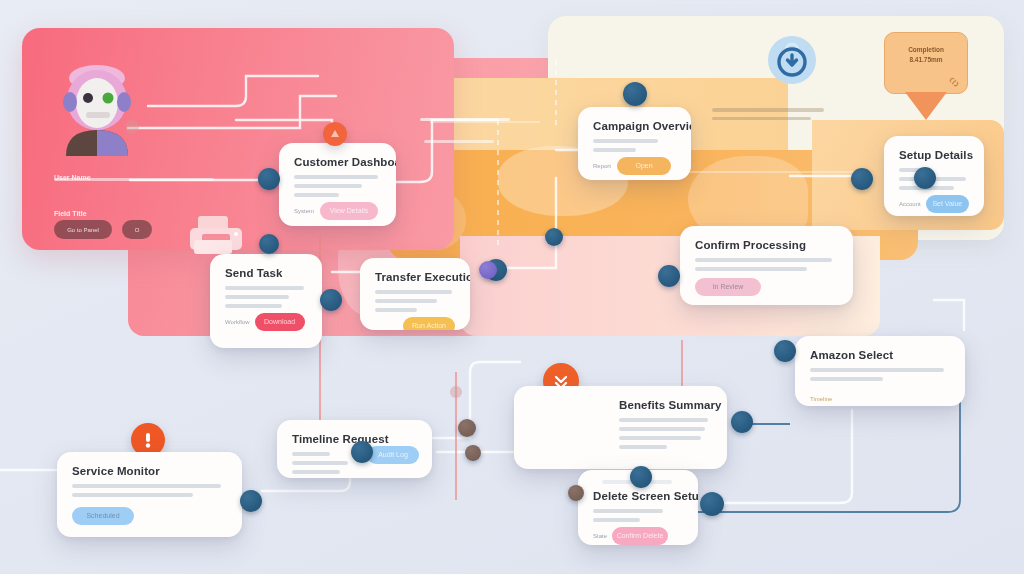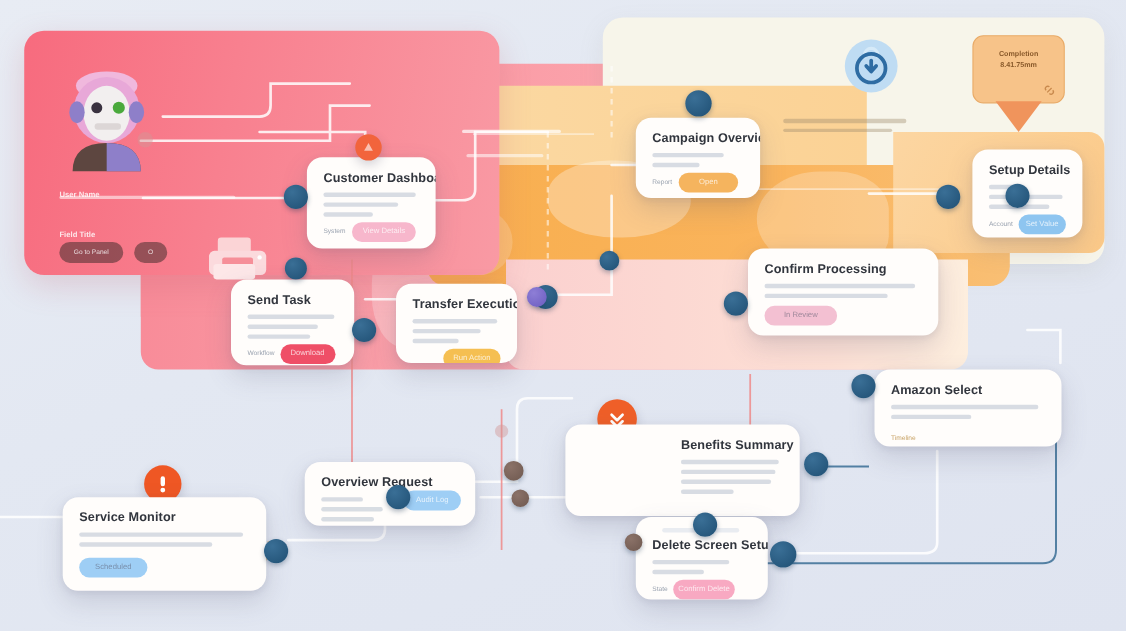--- a/index.html
+++ b/index.html
@@ -311,21 +311,21 @@
     <h3>Setup Details</h3>
     <div class="line sm" style="width:40%;"></div>
     <div class="line lg"></div>
       <div class="line md"></div>
     <div style="display:flex;align-items:center;gap:5px;margin-top:3px;">
       <span style="font-size:6px;color:#9aa3b0;filter:blur(.5px);">Account</span>
       <span class="pill" style="width:46px;background:#8ec5f0;">Set Value</span>
     </div>
   </div>
 
-  <div class="card" style="left:210px;top:254px;width:112px;height:78px;">
+  <div class="card" style="left:210px;top:254px;width:112px;height:94px;">
     <h3>Send Task</h3>
     <div class="line lg"></div>
       <div class="line md"></div>
       <div class="line sm" style="width:70%;"></div>
     <div style="display:flex;align-items:center;gap:5px;margin-top:3px;">
       <span style="font-size:6px;color:#9aa3b0;filter:blur(.5px);">Workflow</span>
       <span class="pill" style="width:50px;background:#ef4f67;">Download</span>
     </div>
   </div>
 
@@ -359,21 +359,21 @@
 
   <div class="card" style="left:514px;top:386px;width:213px;height:83px;padding-left:105px;">
     <h3>Benefits Summary</h3>
     <div class="line lg"></div>
       <div class="line lg" style="width:92%"></div>
     <div class="line lg" style="width:88%"></div>
       <div class="line sm"></div>
   </div>
 
   <div class="card" style="left:277px;top:420px;width:155px;height:58px;">
-    <h3>Overview Request</h3>
+    <h3>Timeline Request</h3>
     <div class="line sm" style="width:30%;"></div>
     <div class="line sm" style="width:45%;"></div>
     <div class="line sm" style="width:38%;"></div>
     <span class="pill" style="position:absolute;right:13px;bottom:14px;width:52px;background:#9ecef5;">Audit Log</span>
   </div>
 
   <div class="card" style="left:57px;top:452px;width:185px;height:85px;">
     <h3>Service Monitor</h3>
     <div class="line lg"></div>
       <div class="line md"></div>

